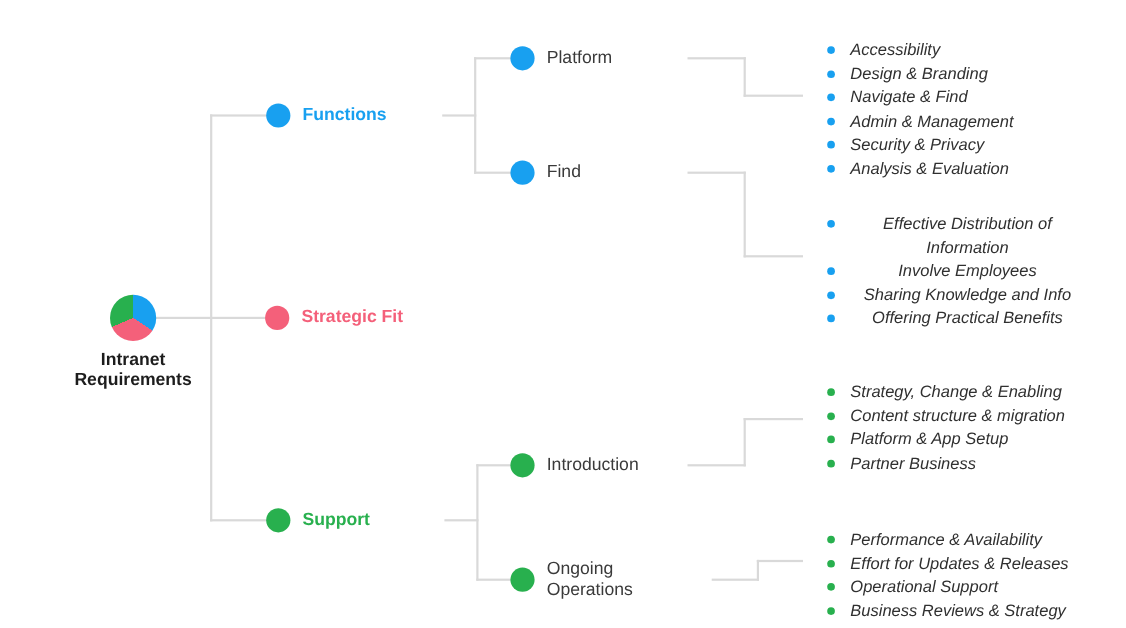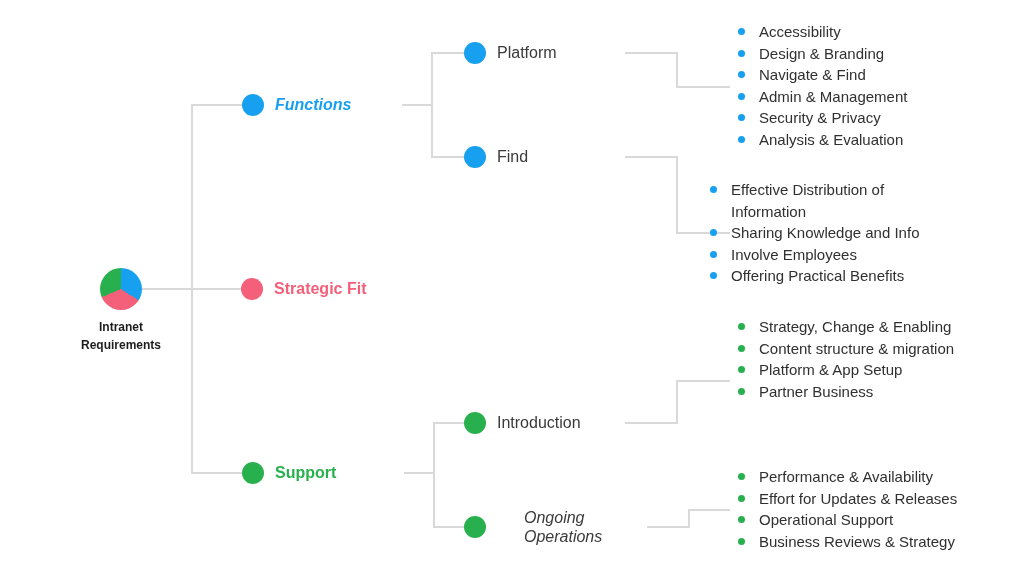--- a/index.html
+++ b/index.html
@@ -15,37 +15,37 @@
   .hline,.vline{position:absolute;background:var(--line);}
   .hline{height:2px;}
   .vline{width:2px;}
   .node-dot{position:absolute;width:22px;height:22px;border-radius:50%;}
   .dot-blue{background:var(--blue);}
   .dot-pink{background:var(--pink);}
   .dot-green{background:var(--green);}
   .branch-label{
     position:absolute;font-size:16px;font-weight:bold;line-height:22px;white-space:nowrap;cursor:default;
   }
-  .branch-label.blue{color:var(--blue);font-style:italic;}
+  .branch-label.blue{color:var(--blue);}
   .branch-label.pink{color:var(--pink);}
   .branch-label.green{color:var(--green);}
   .node-label{
     position:absolute;font-size:16px;font-weight:400;color:var(--label);line-height:22px;white-space:nowrap;cursor:default;
   }
   .node-label.wrap{white-space:normal;line-height:19px;}
   .pie{
     position:absolute;left:100px;top:268px;width:42px;height:42px;border-radius:50%;
     background:conic-gradient(var(--blue) 0deg 123deg, var(--pink) 123deg 247deg, var(--green) 247deg 360deg);
   }
   .root-label{
     position:absolute;left:61px;top:319px;width:120px;text-align:center;
-    font-size:12px;font-weight:bold;color:var(--root_label);line-height:17.5px;
+    font-size:16px;font-weight:bold;color:var(--root_label);line-height:17.5px;
   }
   ul.leaf-list{
-    position:absolute;margin:0;padding:0;list-style:none;width:270px;
+    position:absolute;margin:14px;padding:0;list-style:none;width:270px;font-style:italic;
   }
   ul.leaf-list li{
     position:relative;padding-left:27px;font-size:15px;line-height:21.5px;color:var(--item);cursor:default;
   }
   ul.leaf-list li::before{
     content:"";position:absolute;left:6px;top:7px;width:7px;height:7px;border-radius:50%;
   }
   ul.leaf-list.blue li::before{background:var(--blue);}
   ul.leaf-list.green li::before{background:var(--green);}
 </style>
@@ -100,39 +100,39 @@
   <div class="node-dot dot-blue" style="left:464px;top:42px;"></div>
   <div class="node-label" style="left:497px;top:42px;">Platform</div>
 
   <div class="node-dot dot-blue" style="left:464px;top:146px;"></div>
   <div class="node-label" style="left:497px;top:146px;">Find</div>
 
   <div class="node-dot dot-green" style="left:464px;top:412px;"></div>
   <div class="node-label" style="left:497px;top:412px;">Introduction</div>
 
   <div class="node-dot dot-green" style="left:464px;top:516px;"></div>
-  <div class="node-label wrap" style="left:524px;top:508px;width:110px;font-style:italic;">Ongoing Operations</div>
+  <div class="node-label wrap" style="left:497px;top:508px;width:110px;">Ongoing Operations</div>
 
   <ul class="leaf-list blue" style="left:732px;top:21px;">
     <li>Accessibility</li>
     <li>Design &amp; Branding</li>
     <li>Navigate &amp; Find</li>
     <li>Admin &amp; Management</li>
     <li>Security &amp; Privacy</li>
     <li>Analysis &amp; Evaluation</li>
   </ul>
 
-  <ul class="leaf-list blue" style="left:704px;top:179px;width:240px;">
+  <ul class="leaf-list blue" style="left:732px;top:179px;width:240px;text-align:center;">
     <li>Effective Distribution of Information</li>
+    <li>Involve Employees</li>
     <li>Sharing Knowledge and Info</li>
-    <li>Involve Employees</li>
     <li>Offering Practical Benefits</li>
   </ul>
 
-  <ul class="leaf-list green" style="left:732px;top:316px;">
+  <ul class="leaf-list green" style="left:732px;top:332px;">
     <li>Strategy, Change &amp; Enabling</li>
     <li>Content structure &amp; migration</li>
     <li>Platform &amp; App Setup</li>
     <li>Partner Business</li>
   </ul>
 
   <ul class="leaf-list green" style="left:732px;top:466px;">
     <li>Performance &amp; Availability</li>
     <li>Effort for Updates &amp; Releases</li>
     <li>Operational Support</li>

